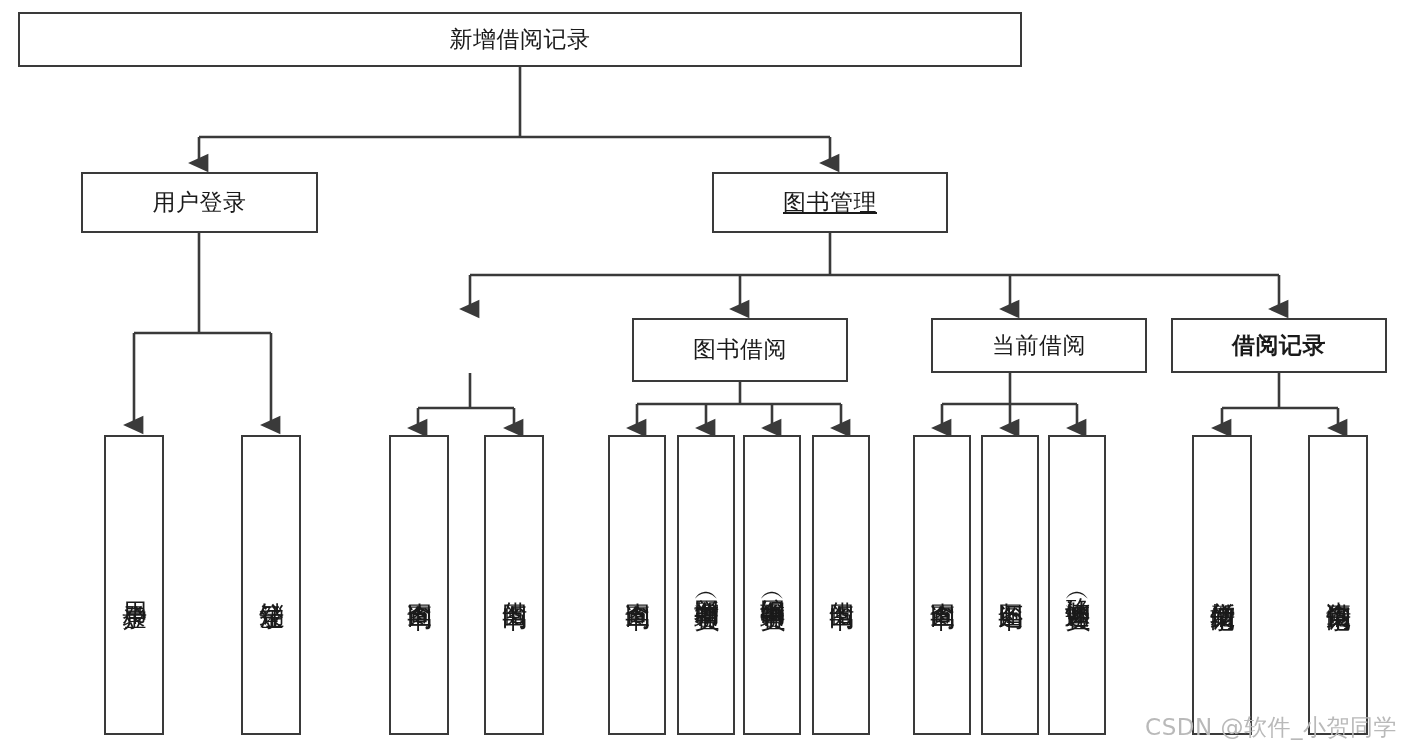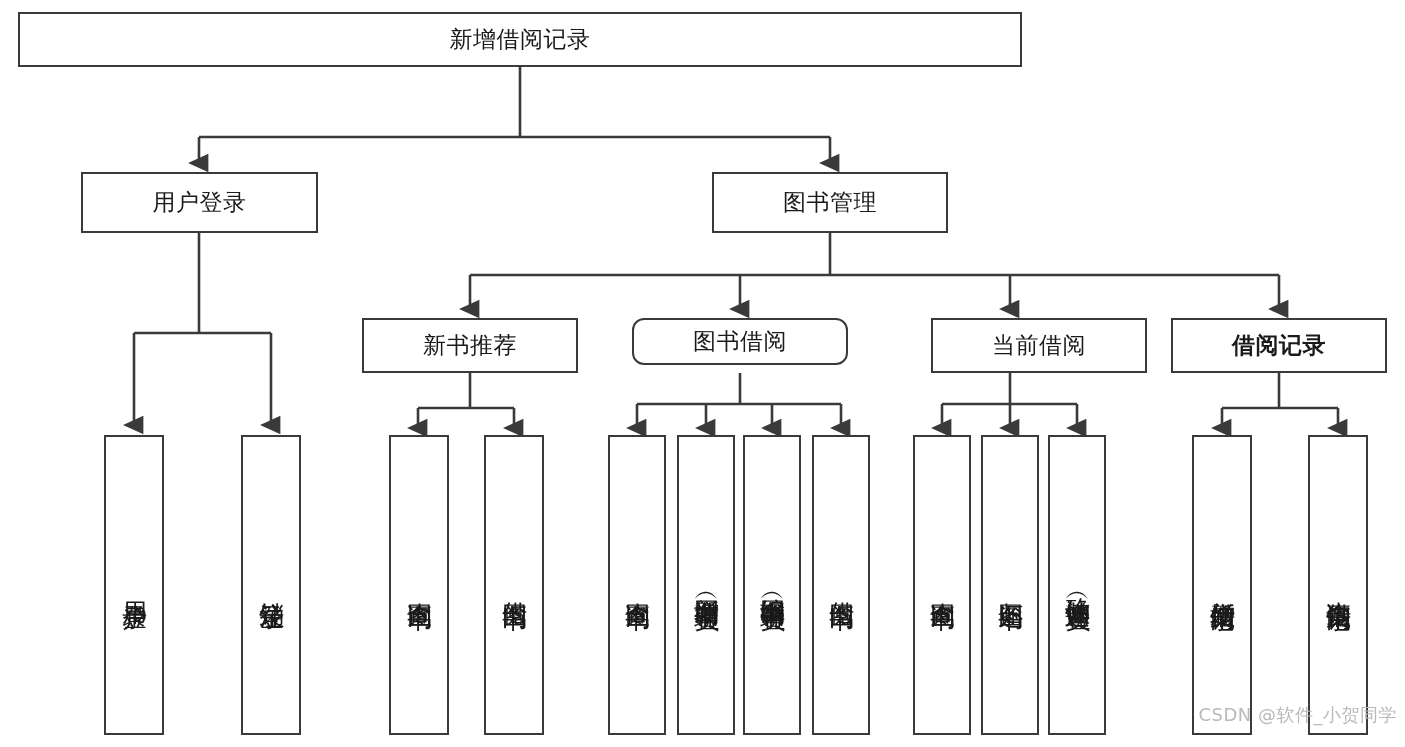--- a/index.html
+++ b/index.html
@@ -57,22 +57,22 @@
     writing-mode: vertical-rl;
     text-orientation: upright;
     font-size: 25px;
     line-height: 1.06;
     letter-spacing: 1.5px;
     white-space: nowrap;
   }
   #watermark {
     position: absolute;
     right: 8px;
-    bottom: 20px;
-    font-size: 18px;
+    bottom: 4px;
+    font-size: 23px;
     color: #b9b9b9;
     letter-spacing: 0.5px;
     white-space: nowrap;
     font-family: "DejaVu Sans", "Liberation Sans", sans-serif;
   }
 </style>
 </head>
 <body>
 
 <div id="diagram">
@@ -131,29 +131,26 @@
   </svg>
 
   <div class="node root horizontal" style="left:18px; top:12px; width:1004px; height:55px;">
     <span class="label">新增借阅记录</span>
   </div>
 
   <div class="node horizontal" style="left:81px; top:172px; width:237px; height:61px;">
     <span class="label">用户登录</span>
   </div>
 
-  <div class="node horizontal" style="left:712px; top:172px; width:236px; height:61px;">
+  <div class="node horizontal" style="left:712px; top:172px; width:236px; height:61px;text-decoration:underline;">
     <span class="label">图书管理</span>
   </div>
 
-  <div class="node horizontal" style="left:362px; top:318px; width:216px; height:55px;">
-    <span class="label">新书推荐</span>
-  </div>
-
-  <div class="node horizontal" style="left:632px; top:318px; width:216px; height:47px;border-radius:12px;">
+
+  <div class="node horizontal" style="left:632px; top:318px; width:216px; height:64px;">
     <span class="label">图书借阅</span>
   </div>
 
   <div class="node horizontal" style="left:931px; top:318px; width:216px; height:55px;">
     <span class="label">当前借阅</span>
   </div>
 
   <div class="node horizontal" style="left:1171px; top:318px; width:216px; height:55px;font-weight:bold;">
     <span class="label">借阅记录</span>
   </div>

